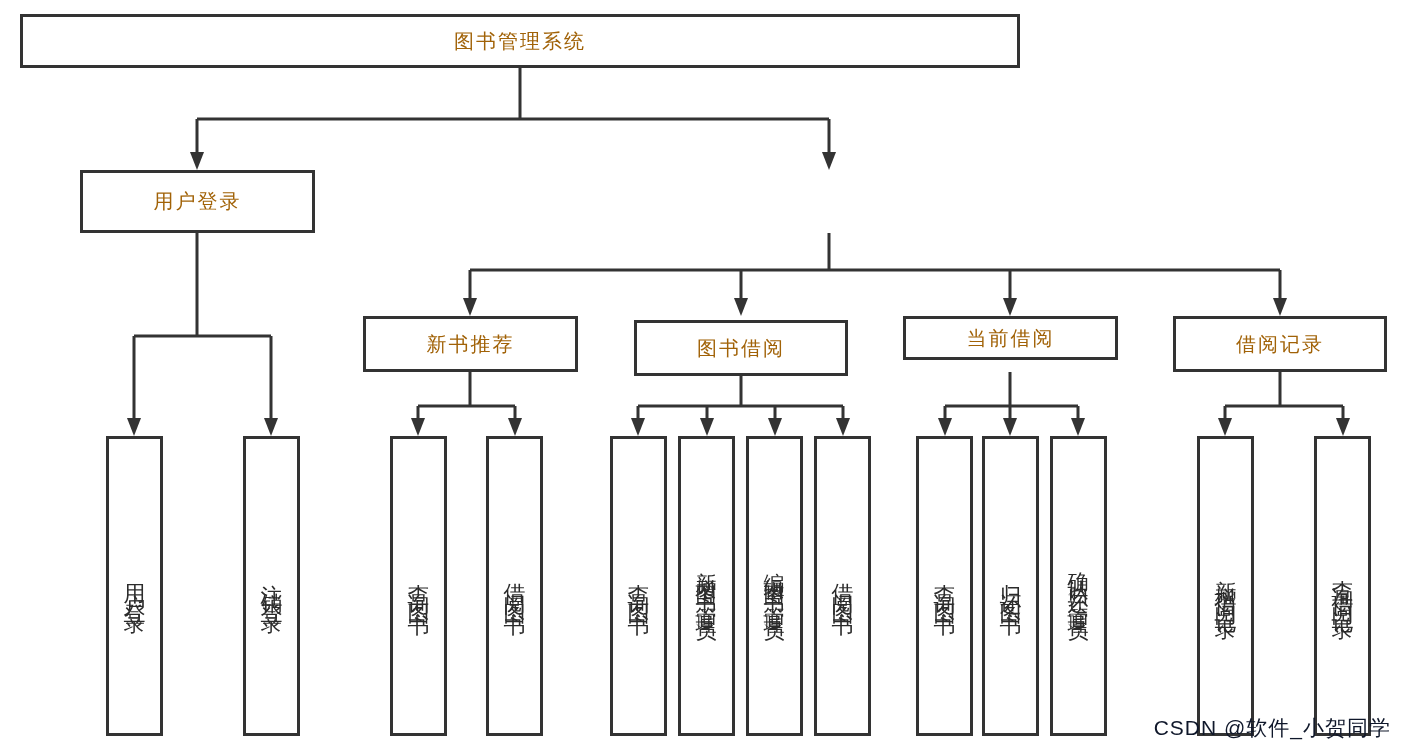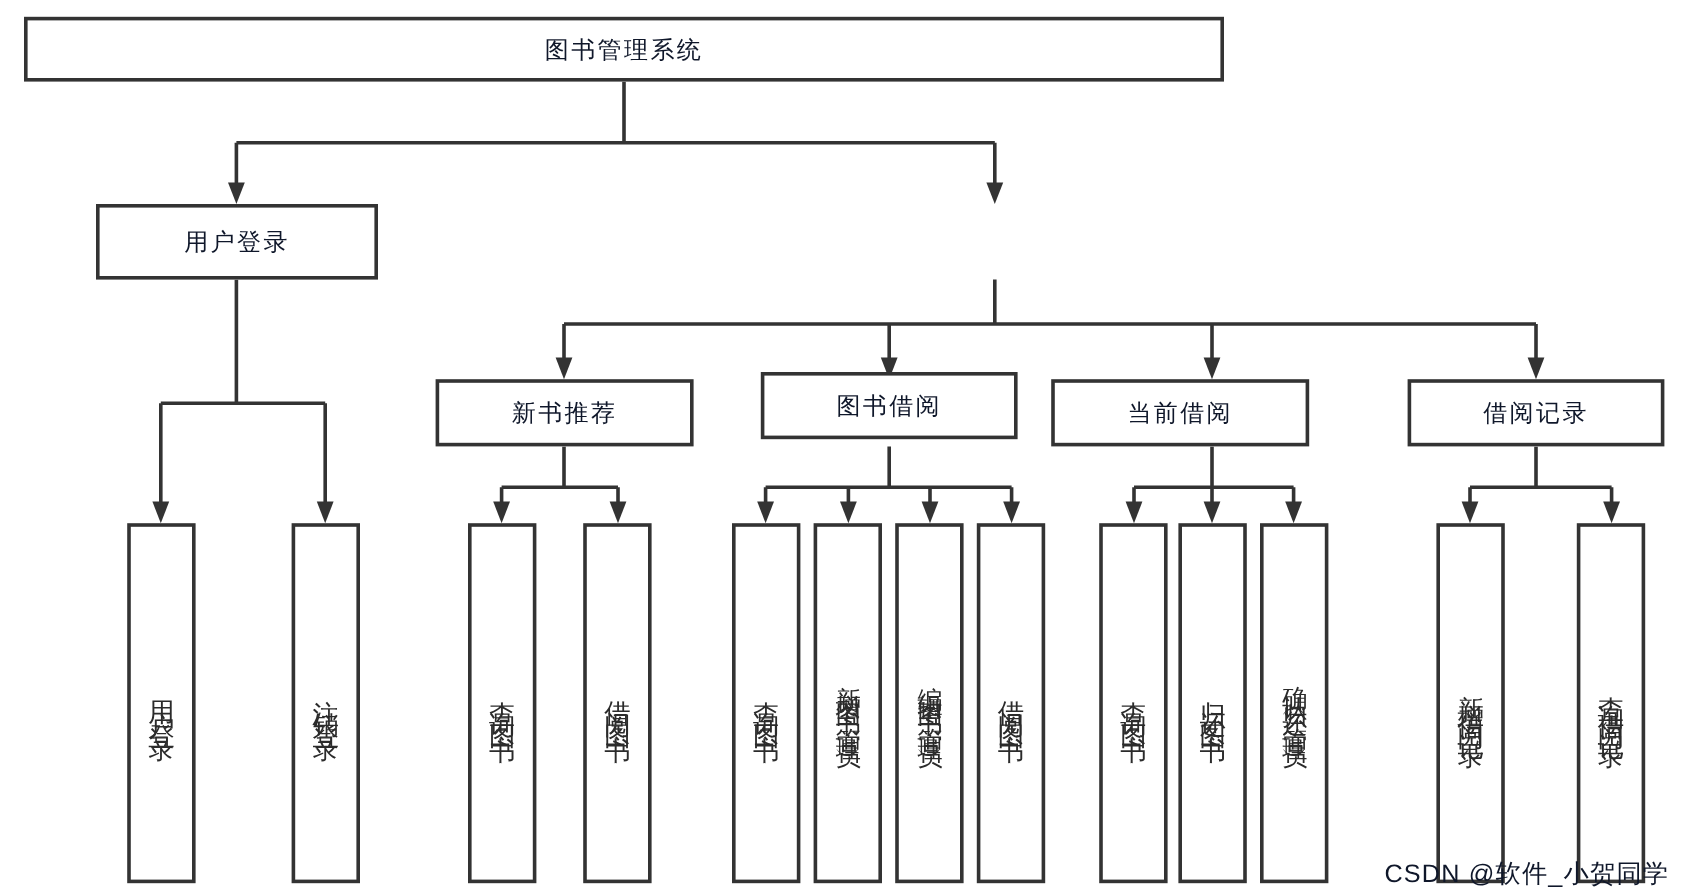--- a/index.html
+++ b/index.html
@@ -26,21 +26,21 @@
     position: absolute;
     box-sizing: border-box;
     border: 3px solid #333333;
     background: #ffffff;
     display: flex;
     align-items: center;
     justify-content: center;
   }
   .hlabel {
     font-size: 20px;
-    color: #0f172a;
+    color: #a16207;
     letter-spacing: 2px;
     white-space: nowrap;
   }
   .vlabel {
     writing-mode: vertical-rl;
     text-orientation: mixed;
     font-size: 22px;
     color: #2b2b2b;
     letter-spacing: 10px;
     line-height: 1;
@@ -51,22 +51,22 @@
     letter-spacing: 7px;
   }
   .vlabel.mid {
     letter-spacing: 8px;
   }
   
   .n-root          { left: 20px;   top: 14px;  width: 1000px; height: 54px; }
   .n-login-group   { left: 80px;   top: 170px; width: 235px;  height: 63px; }
   .n-book-mgmt     { left: 712px;  top: 170px; width: 235px;  height: 63px; }
   .n-new-book-rec  { left: 363px;  top: 316px; width: 215px;  height: 56px; }
-  .n-book-borrow   { left: 634px;  top: 310px; width: 214px;  height: 56px; }
-  .n-cur-borrow    { left: 876px;  top: 316px; width: 215px;  height: 56px; text-align: right; }
+  .n-book-borrow   { left: 634px;  top: 320px; width: 214px;  height: 56px; }
+  .n-cur-borrow    { left: 903px;  top: 316px; width: 215px;  height: 44px; text-align: right; }
   .n-borrow-rec    { left: 1173px; top: 316px; width: 214px;  height: 56px; }
   .leaf            { top: 436px; width: 57px; height: 300px; }
   .n-user-login    { left: 106px;  }
   .n-logout        { left: 243px;  }
   .n-nbr-query     { left: 390px;  }
   .n-nbr-borrow    { left: 486px;  }
   .n-bb-query      { left: 610px;  }
   .n-bb-add        { left: 678px;  }
   .n-bb-edit       { left: 746px;  }
   .n-bb-borrow     { left: 814px;  }

